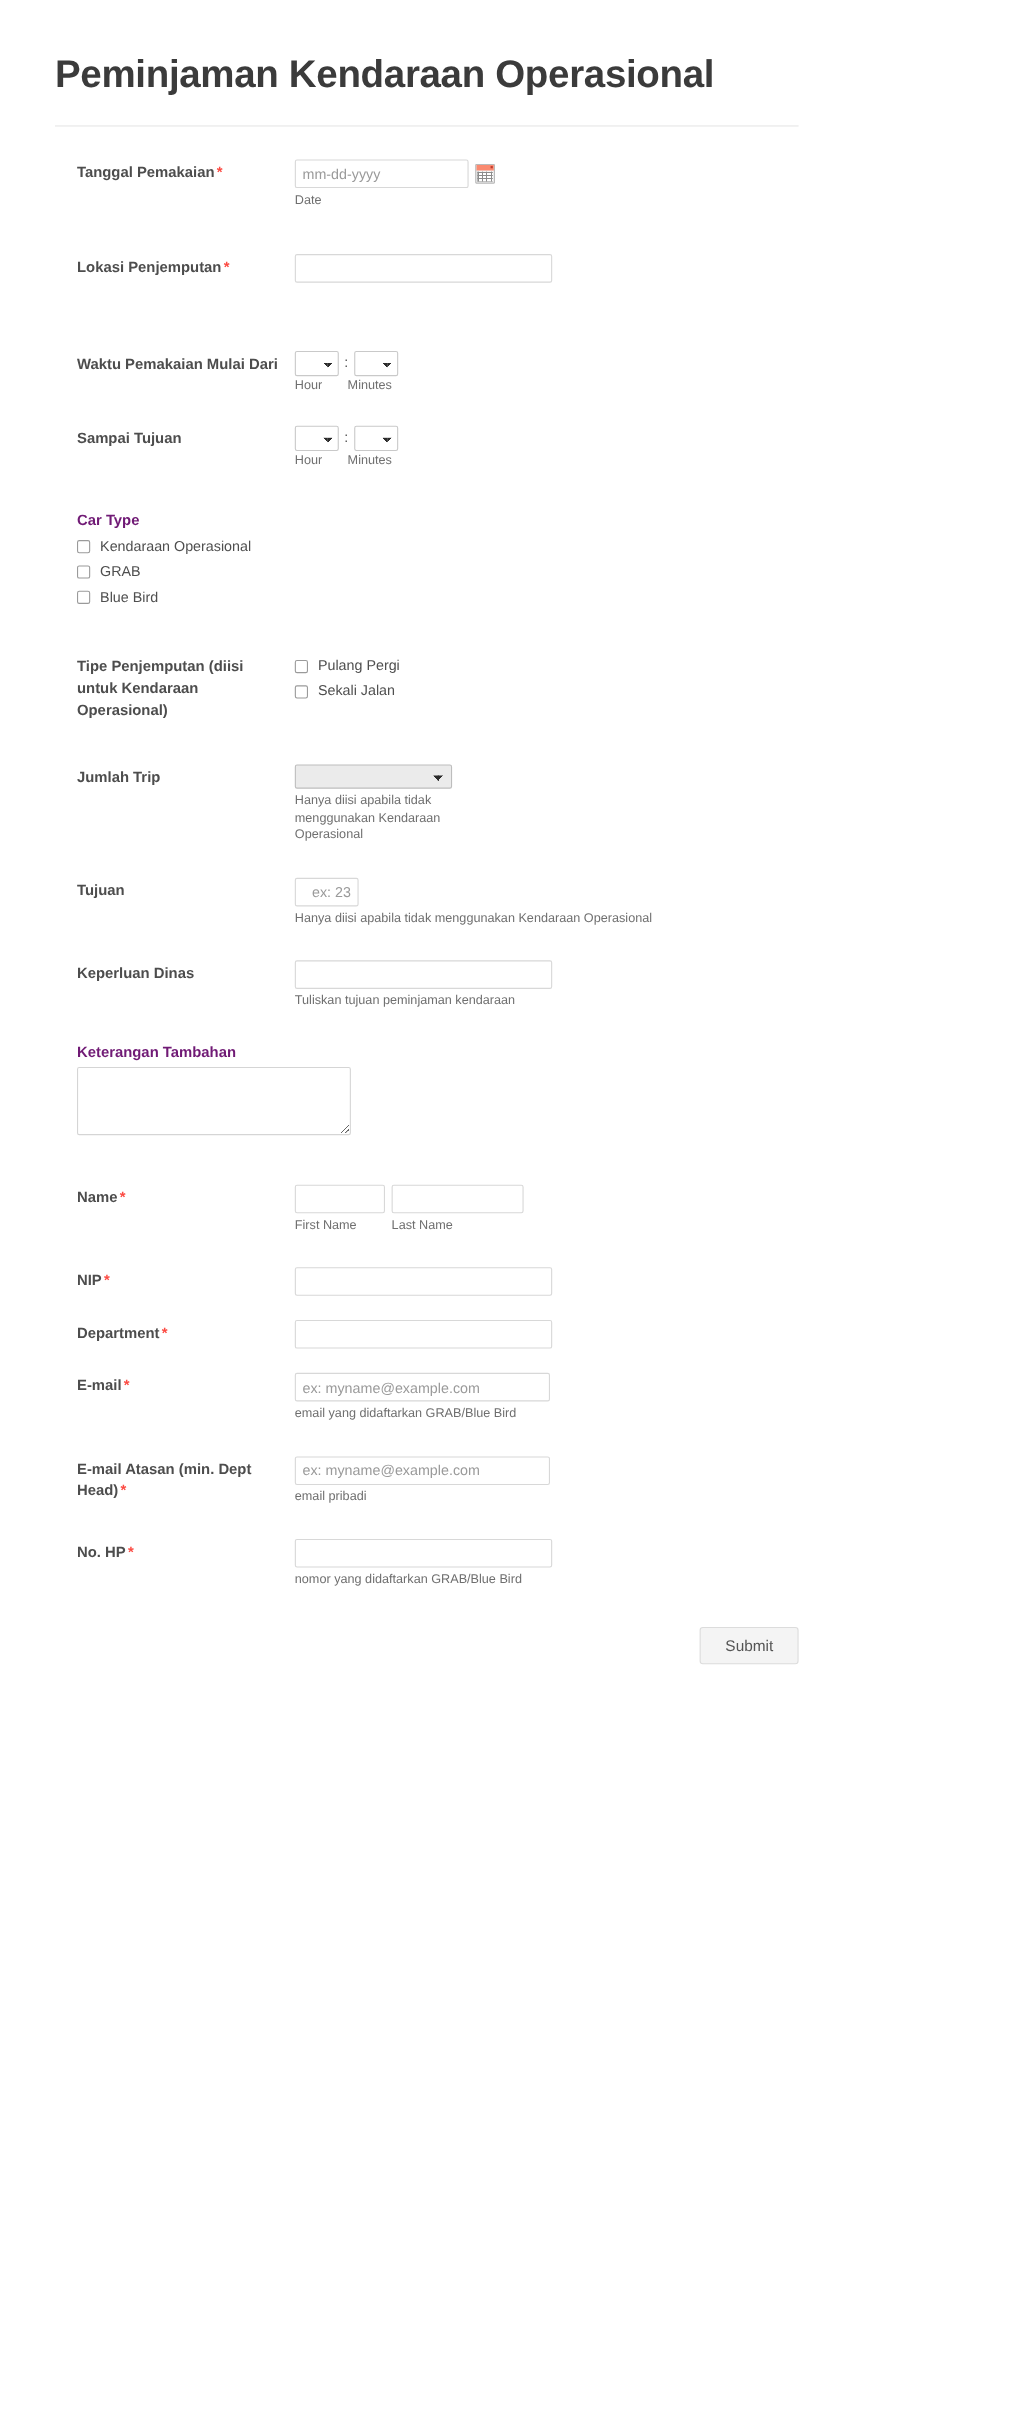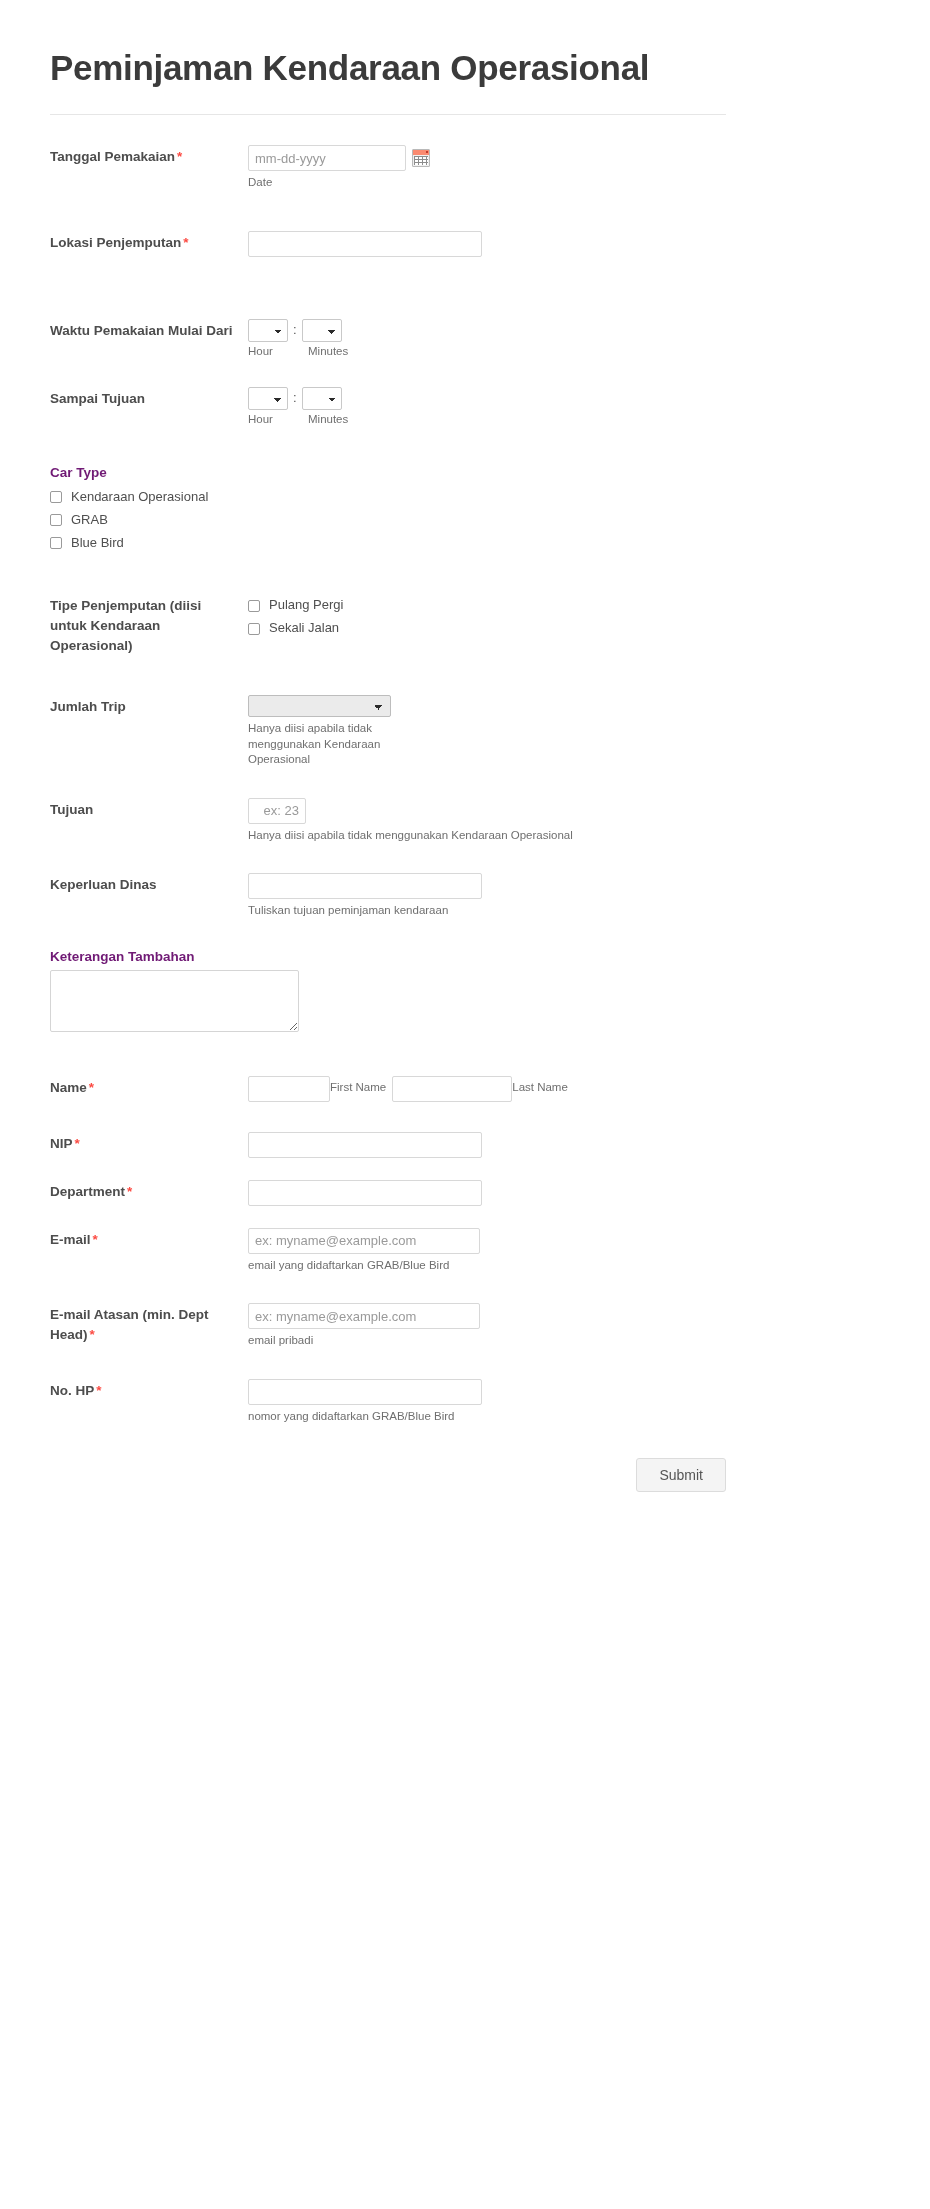--- a/index.html
+++ b/index.html
@@ -31,20 +31,21 @@
     margin: 0;
     padding: 12px 0 26px 0;
   }
   .title-rule {
     border: 0;
     border-top: 1px solid #e6e6e6;
     margin: 0 0 0 0;
   }
   .form-body {
     padding: 0 50px;
+    margin-left: 20px;
   }
   .field-row {
     display: flex;
     align-items: flex-start;
     padding: 0;
     box-sizing: border-box;
   }
   .field-label {
     width: 198px;
     min-width: 198px;
@@ -141,21 +142,21 @@
     background-image:
       linear-gradient(45deg, transparent 50%, #2b2b2b 50%),
       linear-gradient(135deg, #2b2b2b 50%, transparent 50%);
     background-position: calc(100% - 9px) 10px, calc(100% - 5px) 10px;
     background-size: 4px 4px, 4px 4px;
     background-repeat: no-repeat;
     cursor: pointer;
   }
   .time-sublabels {
     display: flex;
-    gap: 16px;
+    gap: 4px;
     padding-top: 3px;
   }
   .time-sublabels span {
     font-size: 11.5px;
     color: #6f6f6f;
   }
   .time-sublabels .sl-hour { width: 44px; }
   .time-sublabels .sl-min  { width: 44px; }
   .trip-sel {
     width: 143px;
@@ -206,21 +207,21 @@
   .ta {
     width: 249px;
     height: 62px;
     border: 1px solid #d5d5d5;
     border-radius: 2px;
     resize: vertical;
     font-size: 13px;
     padding: 4px 6px;
   }
   .name-fields { display: flex; gap: 6px; }
-  .name-col { display: flex; flex-direction: row; }
+  .name-col { display: flex; flex-direction: column; }
   .name-col .sub-label { padding-top: 4px; }
   .submit-area {
     display: flex;
     justify-content: flex-end;
     padding: 34px 0 56px 0;
   }
   .submit-btn {
     min-width: 72px;
     padding: 8px 22px;
     font-family: "Liberation Sans", sans-serif;

